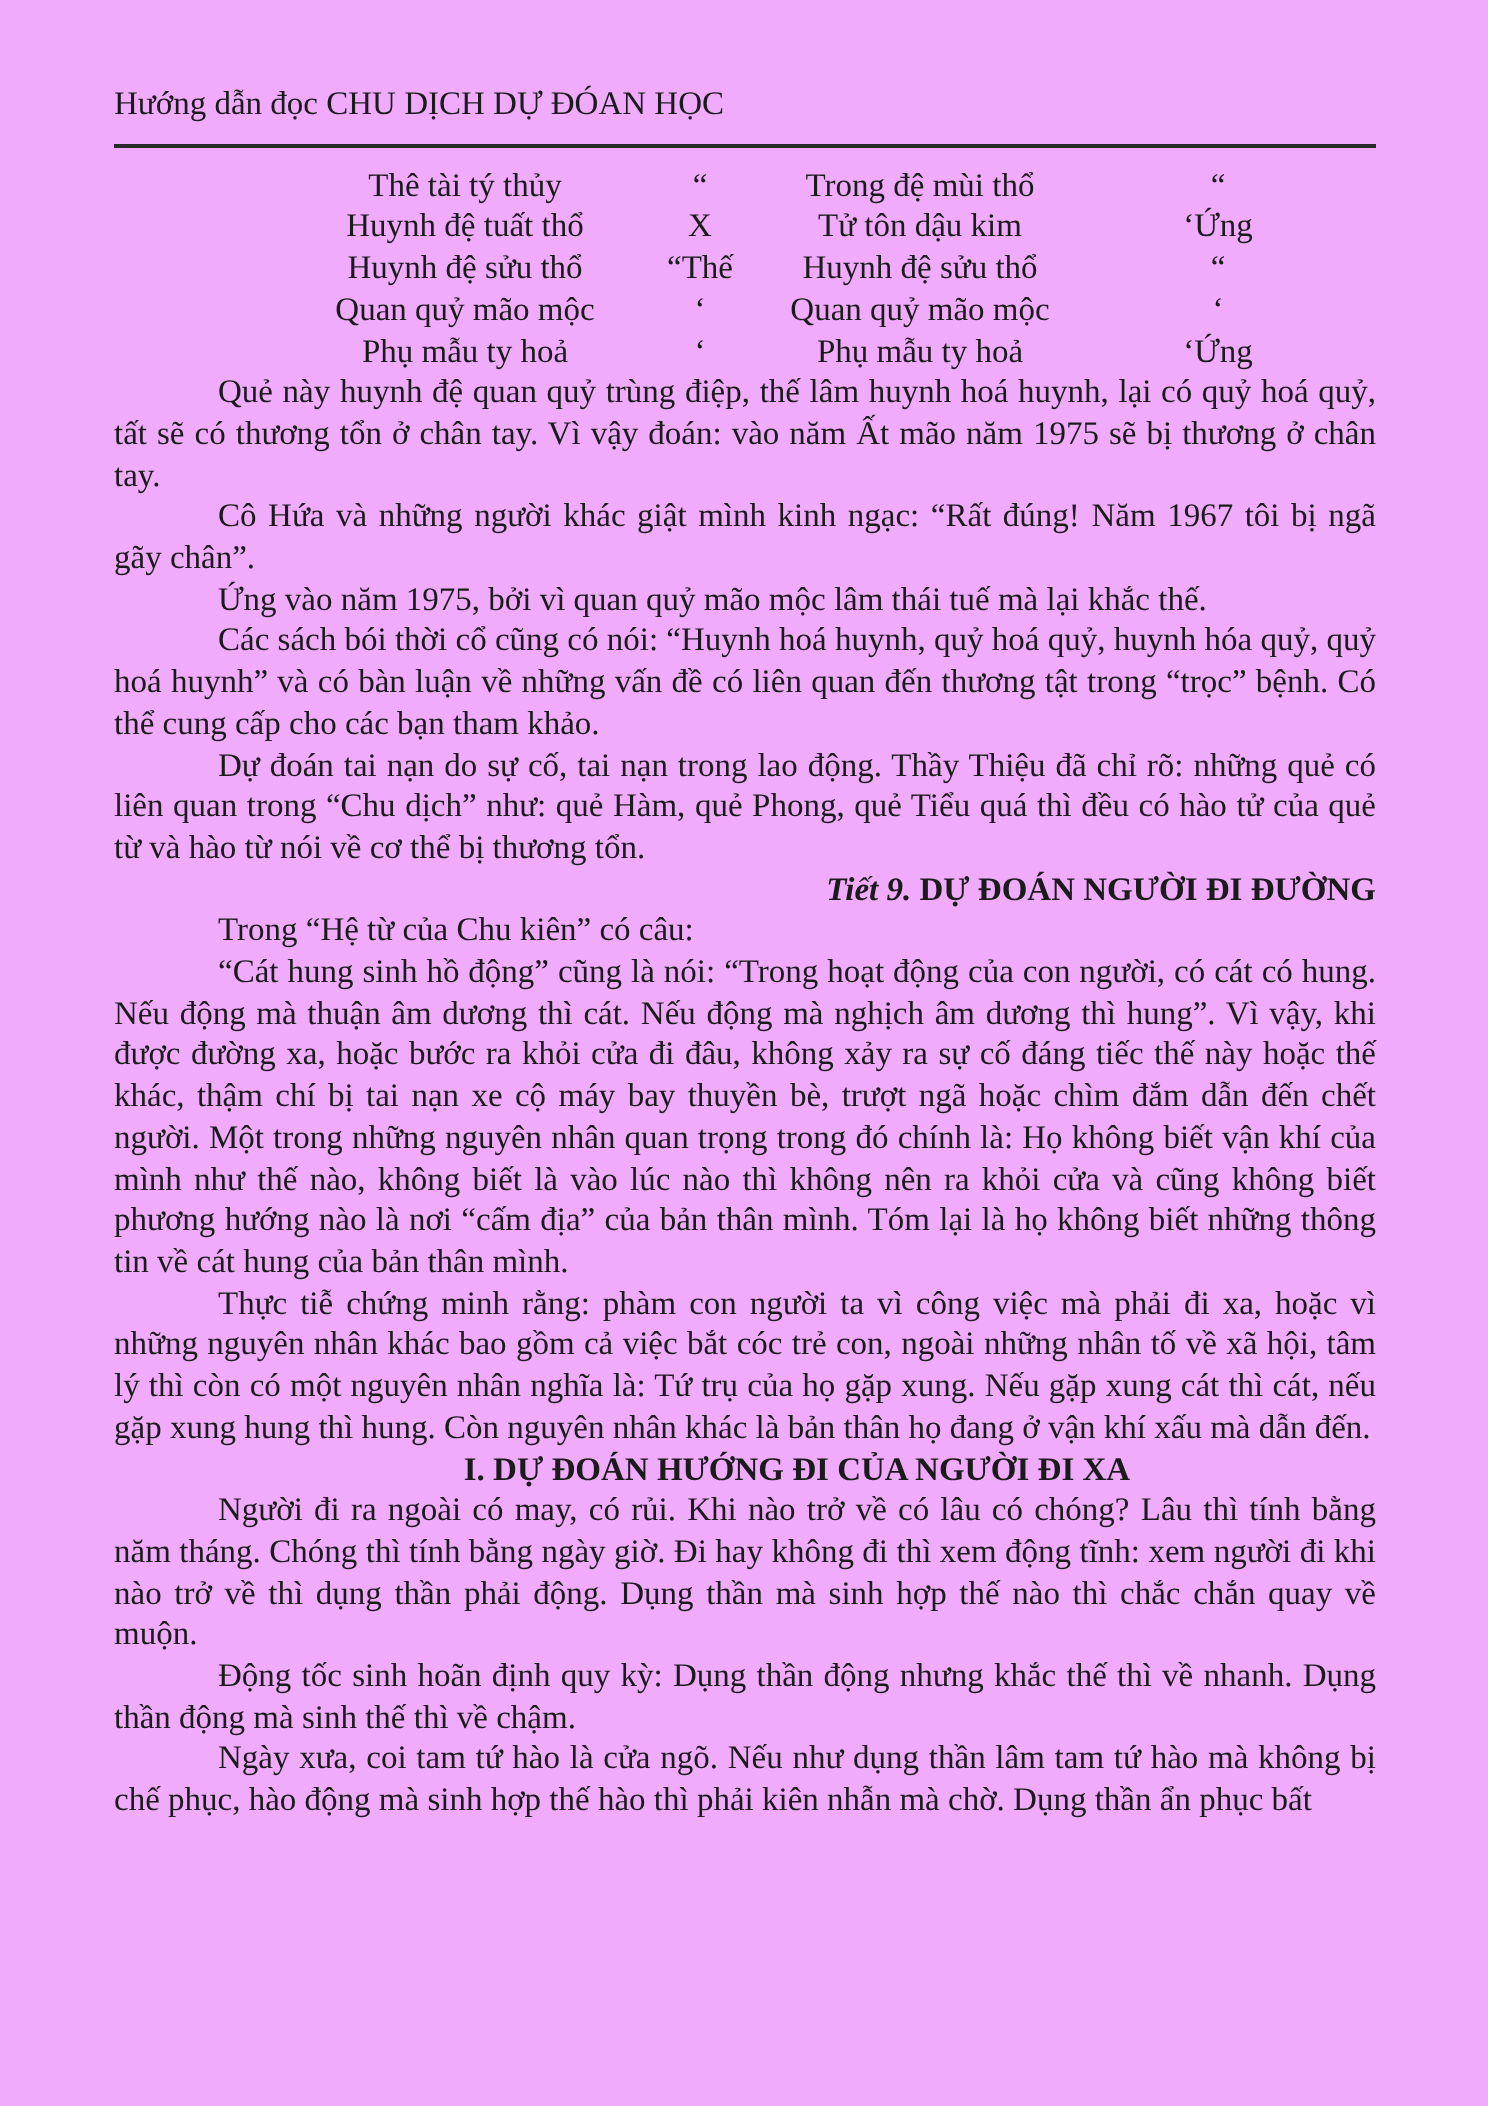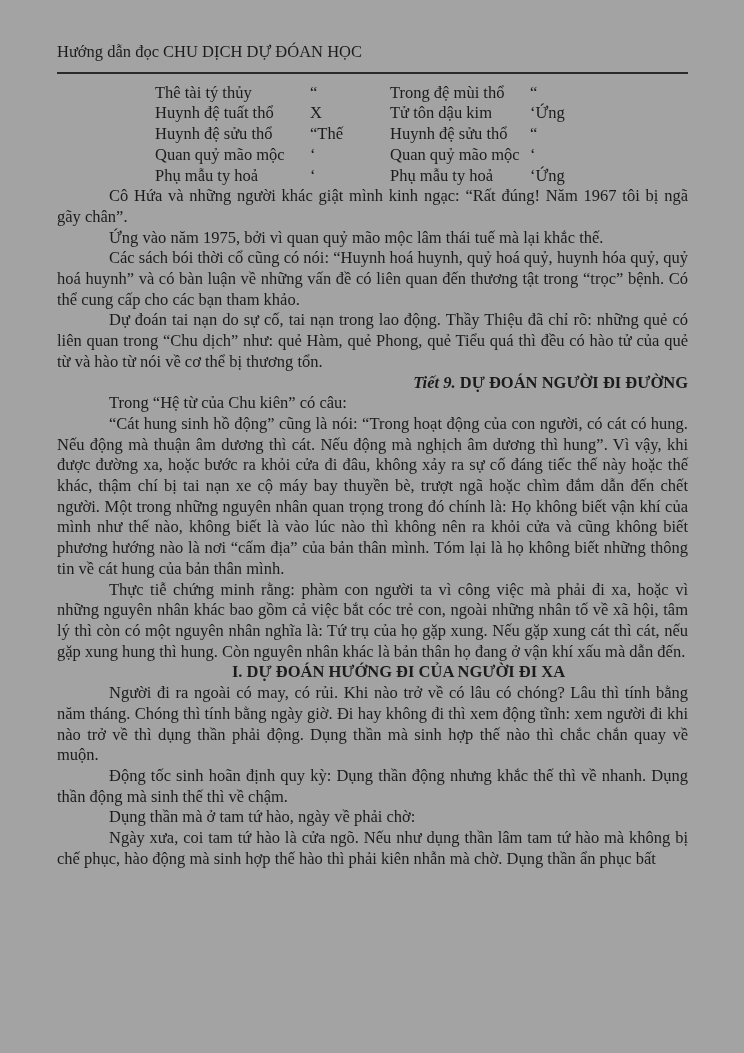--- a/index.html
+++ b/index.html
@@ -2,21 +2,21 @@
 <html lang="vi"><head>
 <meta charset="utf-8">
 <title>Scanned book page</title>
 <style>
   html, body { margin: 0; padding: 0; background: #ffffff; }
   .page {
     position: relative;
     width: 744px;
     height: 1053px;
     box-sizing: border-box;
-    background: #a3a3a3;
+    background: #f0abfc;
     padding: 42px 56px 0 57px;
     font-family: "Liberation Serif", "DejaVu Serif", serif;
     color: #1b1b1b;
     font-size: 16.5px;
     line-height: 20.7px;
   }
   
   .header {
     display: flex;
     justify-content: space-between;
@@ -30,21 +30,21 @@
     cursor: pointer;
     white-space: nowrap;
   }
   .header-page { color: #1b1b1b; }
   .rule {
     height: 0;
     border-bottom: 2px solid #2a2a2a;
     margin-top: 9px;
   }
   
-  .hexagram { margin: 9px 0 0 98px; }
+  .hexagram { margin: 9px 0 0 98px; text-align: center; }
   .hex-row {
     display: grid;
     grid-template-columns: 155px 80px 140px 1fr;
   }
   .hex-cell { white-space: nowrap; }
   
   .para {
     margin: 0;
     text-align: justify;
     text-indent: 52px;
@@ -99,32 +99,32 @@
     </div>
     <div class="hex-row">
       <span class="hex-cell">Phụ mẫu ty hoả</span>
       <span class="hex-cell">‘</span>
       <span class="hex-cell">Phụ mẫu ty hoả</span>
       <span class="hex-cell">‘Ứng</span>
     </div>
   </div>
 
   <div>
+    <p class="para">Quẻ này huynh đệ quan quỷ trùng điệp, thế lâm huynh hoá huynh, lại có quỷ hoá quỷ, tất sẽ có thương tổn ở chân tay. Vì vậy đoán: vào năm Ất mão năm 1975 sẽ bị thương ở chân tay.</p>
     <p class="para">Cô Hứa và những người khác giật mình kinh ngạc: “Rất đúng! Năm 1967 tôi bị ngã gãy chân”.</p>
     <p class="para">Ứng vào năm 1975, bởi vì quan quỷ mão mộc lâm thái tuế mà lại khắc thế.</p>
     <p class="para">Các sách bói thời cổ cũng có nói: “Huynh hoá huynh, quỷ hoá quỷ, huynh hóa quỷ, quỷ hoá huynh” và có bàn luận về những vấn đề có liên quan đến thương tật trong “trọc” bệnh. Có thể cung cấp cho các bạn tham khảo.</p>
     <p class="para">Dự đoán tai nạn do sự cố, tai nạn trong lao động. Thầy Thiệu đã chỉ rõ: những quẻ có liên quan trong “Chu dịch” như: quẻ Hàm, quẻ Phong, quẻ Tiểu quá thì đều có hào tử của quẻ từ và hào từ nói về cơ thể bị thương tổn.</p>
 
     <p class="h-center"><span class="h-label">Tiết 9.</span> <span>DỰ ĐOÁN NGƯỜI ĐI ĐƯỜNG</span></p>
 
     <p class="para">Trong “Hệ từ của Chu kiên” có câu:</p>
     <p class="para">“Cát hung sinh hồ động” cũng là nói: “Trong hoạt động của con người, có cát có hung. Nếu động mà thuận âm dương thì cát. Nếu động mà nghịch âm dương thì hung”. Vì vậy, khi được đường xa, hoặc bước ra khỏi cửa đi đâu, không xảy ra sự cố đáng tiếc thế này hoặc thế khác, thậm chí bị tai nạn xe cộ máy bay thuyền bè, trượt ngã hoặc chìm đắm dẫn đến chết người. Một trong những nguyên nhân quan trọng trong đó chính là: Họ không biết vận khí của mình như thế nào, không biết là vào lúc nào thì không nên ra khỏi cửa và cũng không biết phương hướng nào là nơi “cấm địa” của bản thân mình. Tóm lại là họ không biết những thông tin về cát hung của bản thân mình.</p>
     <p class="para">Thực tiễ chứng minh rằng: phàm con người ta vì công việc mà phải đi xa, hoặc vì những nguyên nhân khác bao gồm cả việc bắt cóc trẻ con, ngoài những nhân tố về xã hội, tâm lý thì còn có một nguyên nhân nghĩa là: Tứ trụ của họ gặp xung. Nếu gặp xung cát thì cát, nếu gặp xung hung thì hung. Còn nguyên nhân khác là bản thân họ đang ở vận khí xấu mà dẫn đến.</p>
 
     <p class="h-left">I. DỰ ĐOÁN HƯỚNG ĐI CỦA NGƯỜI ĐI XA</p>
 
     <p class="para">Người đi ra ngoài có may, có rủi. Khi nào trở về có lâu có chóng? Lâu thì tính bằng năm tháng. Chóng thì tính bằng ngày giờ. Đi hay không đi thì xem động tĩnh: xem người đi khi nào trở về thì dụng thần phải động. Dụng thần mà sinh hợp thế nào thì chắc chắn quay về muộn.</p>
     <p class="para">Động tốc sinh hoãn định quy kỳ: Dụng thần động nhưng khắc thế thì về nhanh. Dụng thần động mà sinh thế thì về chậm.</p>
-    <p class="para">Dụng thần mà ở tam tứ hào, ngày về phải chờ:</p>
     <p class="para">Ngày xưa, coi tam tứ hào là cửa ngõ. Nếu như dụng thần lâm tam tứ hào mà không bị chế phục, hào động mà sinh hợp thế hào thì phải kiên nhẫn mà chờ. Dụng thần ẩn phục bất</p>
   </div>
 
 </div>
 
 </body></html>

